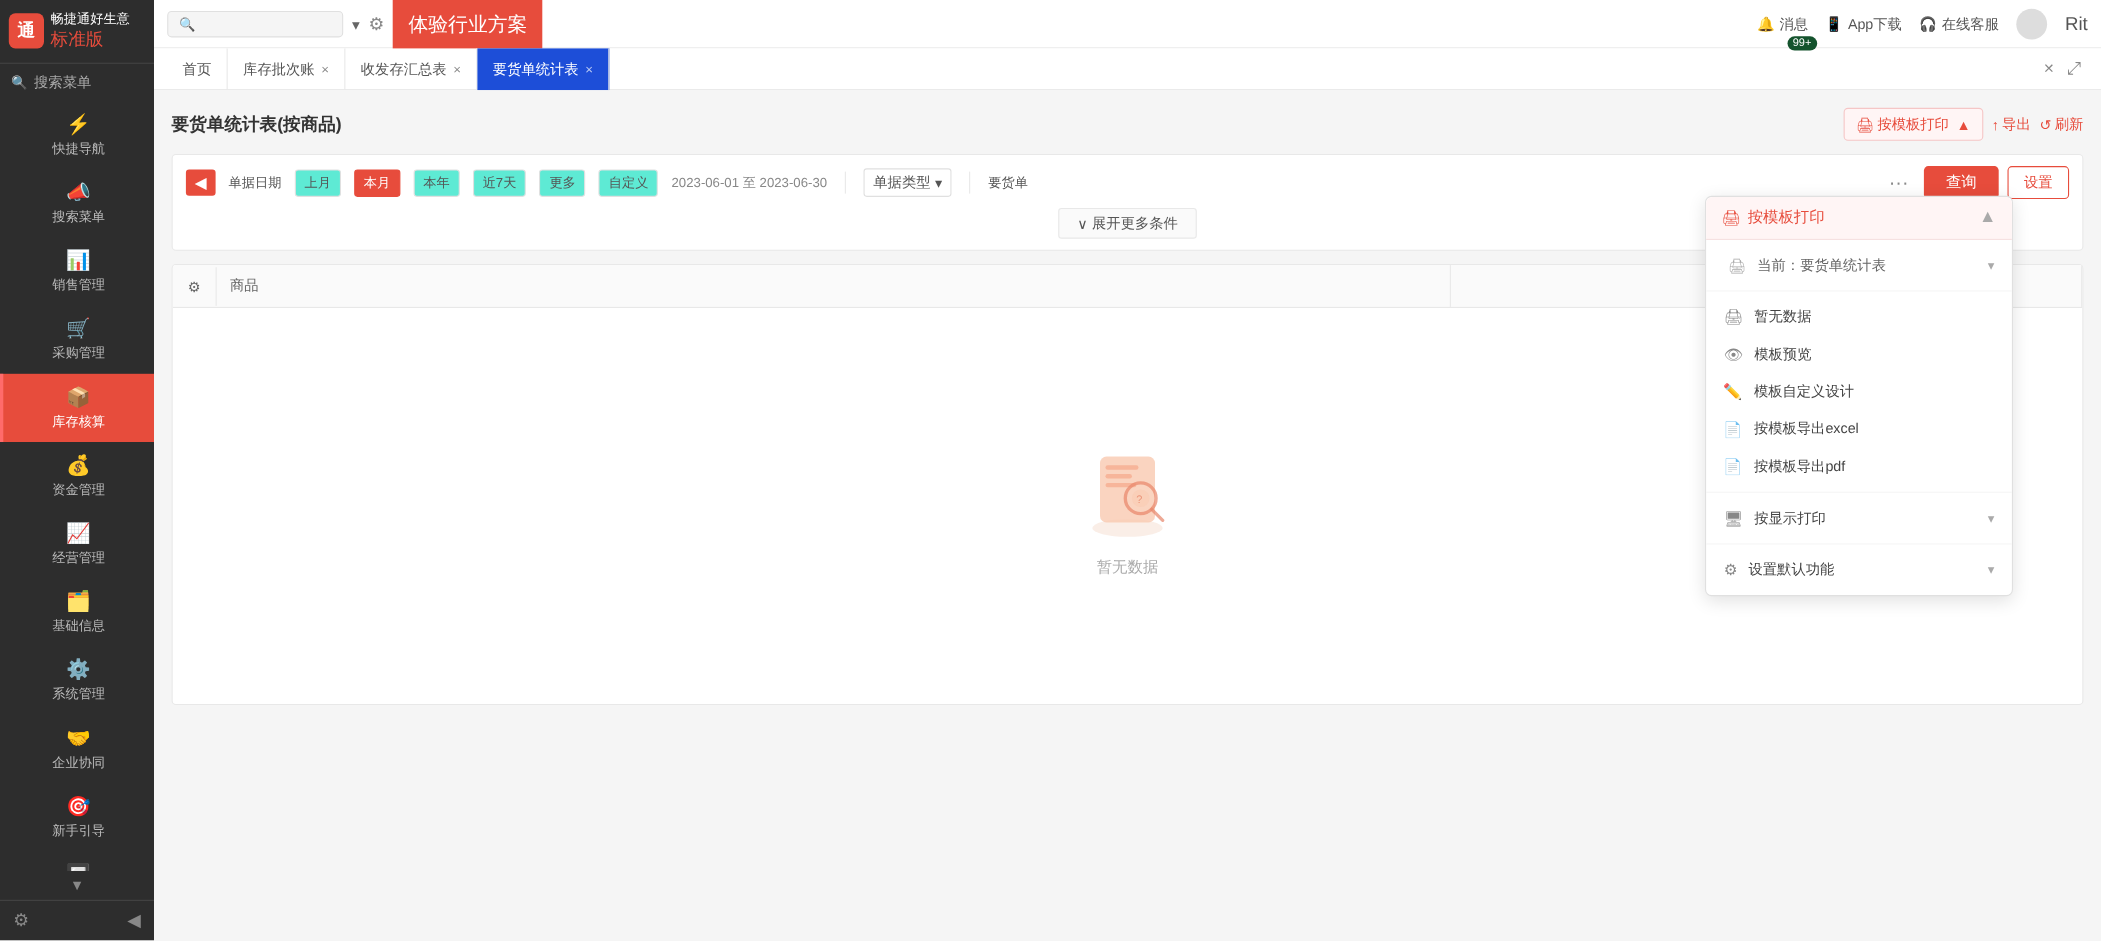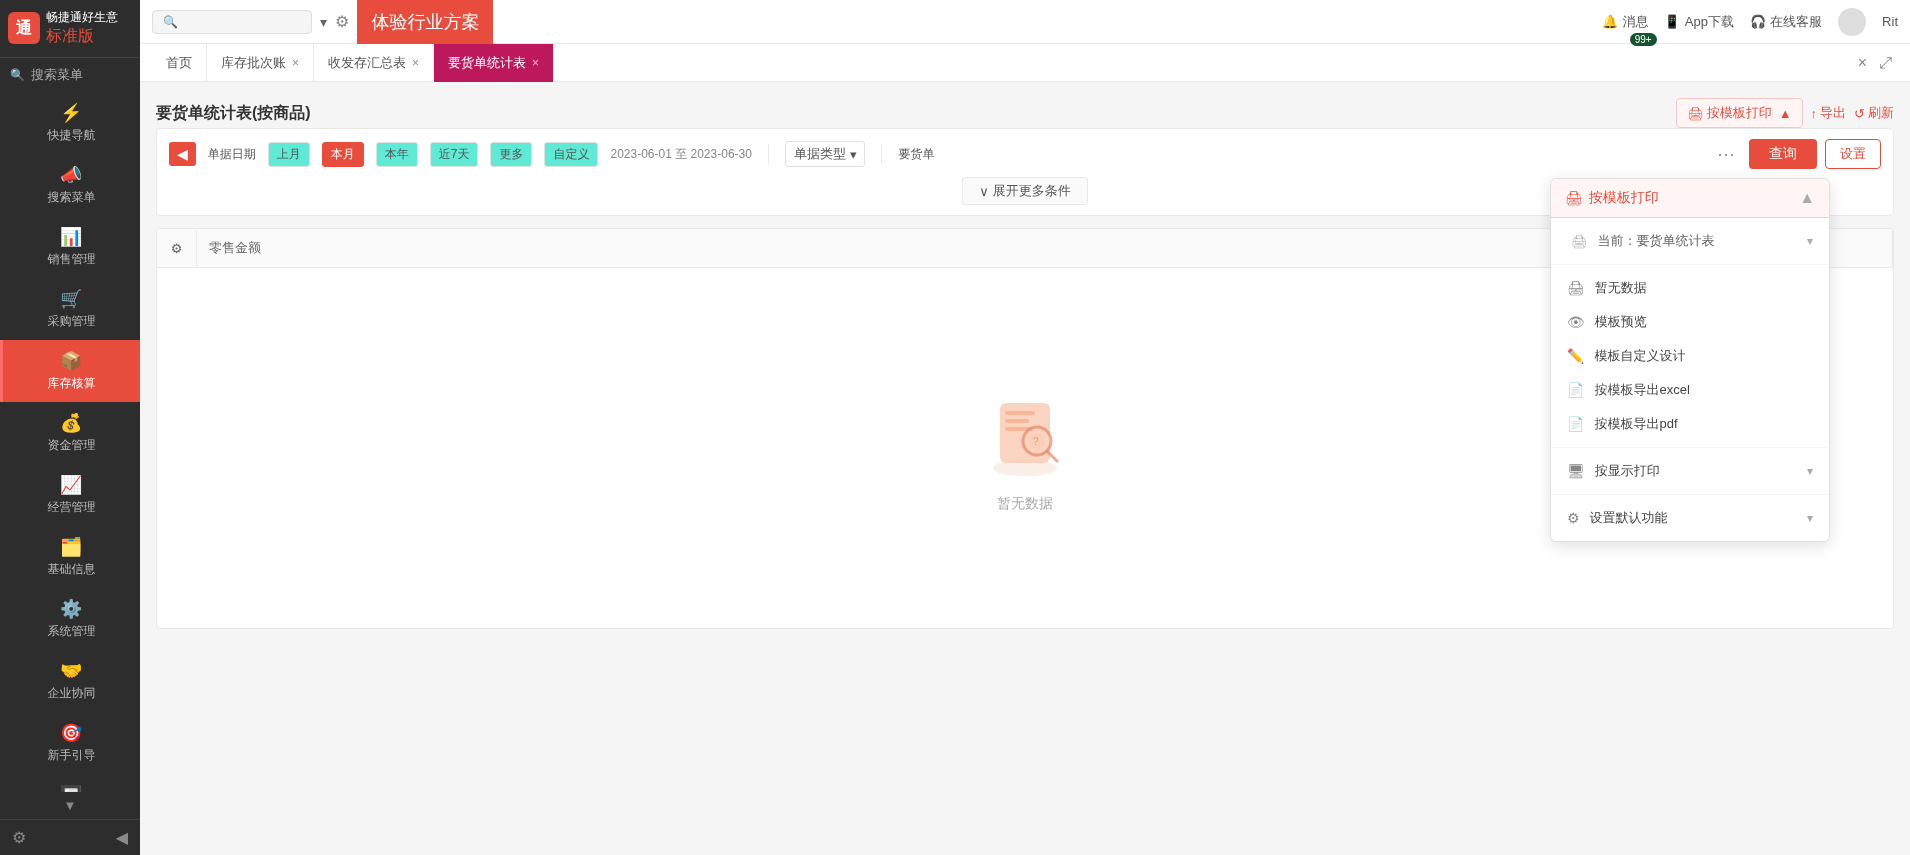--- a/index.html
+++ b/index.html
@@ -149,21 +149,21 @@
     }
     .topbar-app { display: flex; align-items: center; gap: 4px; color: #555; cursor: pointer; font-size: 13px; }
     .topbar-service { display: flex; align-items: center; gap: 4px; color: #555; cursor: pointer; font-size: 13px; }
     .topbar-avatar {
       width: 28px;
       height: 28px;
       background: #ddd;
       border-radius: 50%;
       cursor: pointer;
     }
-    .topbar-username { color: #555; font-size: 13px; cursor: pointer; }
+    .topbar-username { color: #555; font-size: 17px; cursor: pointer; }
 
     
     .tabs-bar {
       background: #fff;
       border-bottom: 1px solid #e8e8e8;
       display: flex;
       align-items: center;
       padding: 0 12px;
       height: 38px;
       flex-shrink: 0;
@@ -174,21 +174,21 @@
       align-items: center;
       padding: 0 14px;
       height: 38px;
       cursor: pointer;
       font-size: 13px;
       color: #555;
       border-right: 1px solid #e8e8e8;
       white-space: nowrap;
     }
     .tab.active {
-      background: #be185d;
+      background: #1d4ed8;
       color: #fff;
     }
     .tab-home { color: #555; font-size: 13px; }
     .tab-close {
       margin-left: 6px;
       font-size: 12px;
       color: inherit;
       opacity: 0.7;
     }
     .tabs-spacer { flex: 1; }
@@ -207,20 +207,21 @@
       background: #f5f5f5;
       position: relative;
     }
     .page-content::-webkit-scrollbar { width: 6px; }
     .page-content::-webkit-scrollbar-thumb { background: #ccc; border-radius: 3px; }
 
     .page-header {
       display: flex;
       align-items: center;
       justify-content: space-between;
+      margin-bottom: 12px;
       gap: 20px;
     }
     .page-title { font-size: 16px; font-weight: bold; color: #333; }
 
     
     .filter-bar {
       background: #fff;
       border: 1px solid #e8e8e8;
       border-radius: 4px;
       padding: 10px 12px;
@@ -604,20 +605,21 @@
         <button class="expand-btn">
           <span>∨</span>
           <span>展开更多条件</span>
         </button>
       </div>
     </div>
 
     <div class="data-table">
       <div class="table-header">
         <div class="th" style="flex:0 0 40px;">⚙</div>
+        <div class="th" style="flex:2;text-align:left;">商品</div>
         <div class="th">零售金额</div>
       </div>
       <div class="table-body">
         <div class="empty-state">
 
           <svg class="empty-icon" viewBox="0 0 100 100" xmlns="http://www.w3.org/2000/svg">
             <ellipse cx="50" cy="85" rx="32" ry="8" fill="#f5ddd0" opacity="0.5"></ellipse>
             <rect x="25" y="20" width="50" height="60" rx="6" fill="#f9c9b0" opacity="0.8"></rect>
             <rect x="30" y="28" width="30" height="4" rx="2" fill="#f5a080" opacity="0.6"></rect>
             <rect x="30" y="36" width="24" height="4" rx="2" fill="#f5a080" opacity="0.6"></rect>

